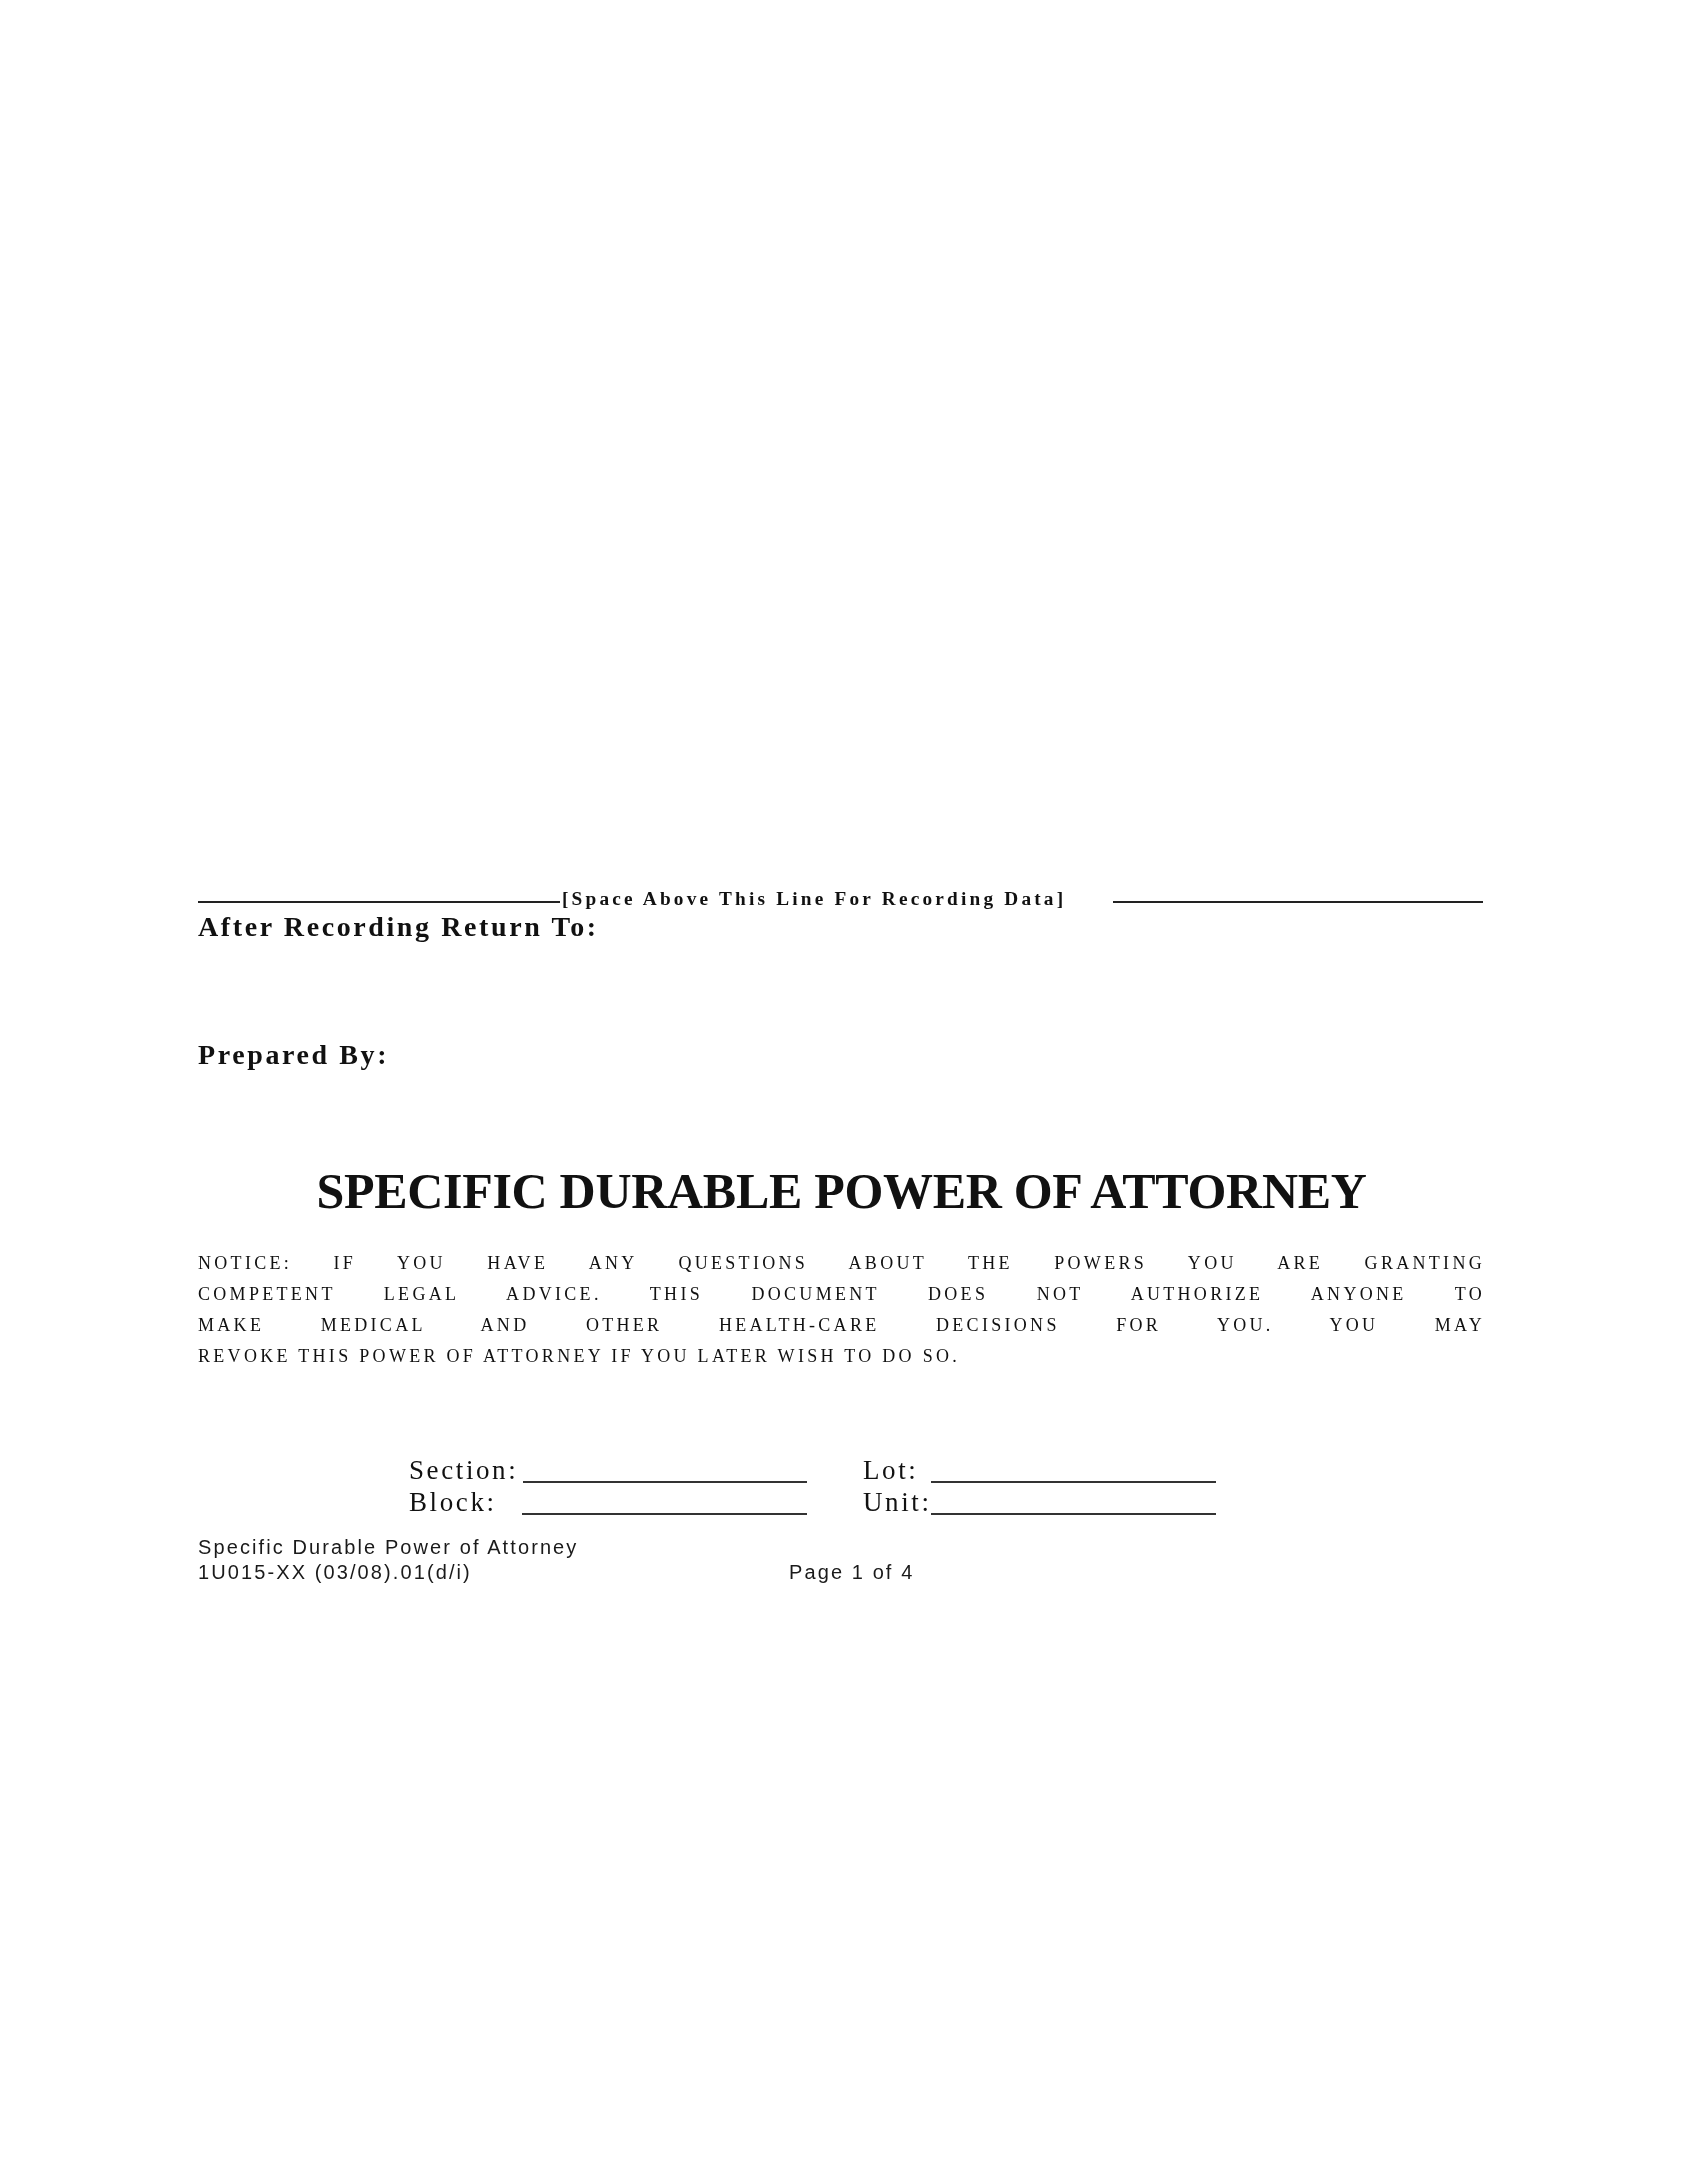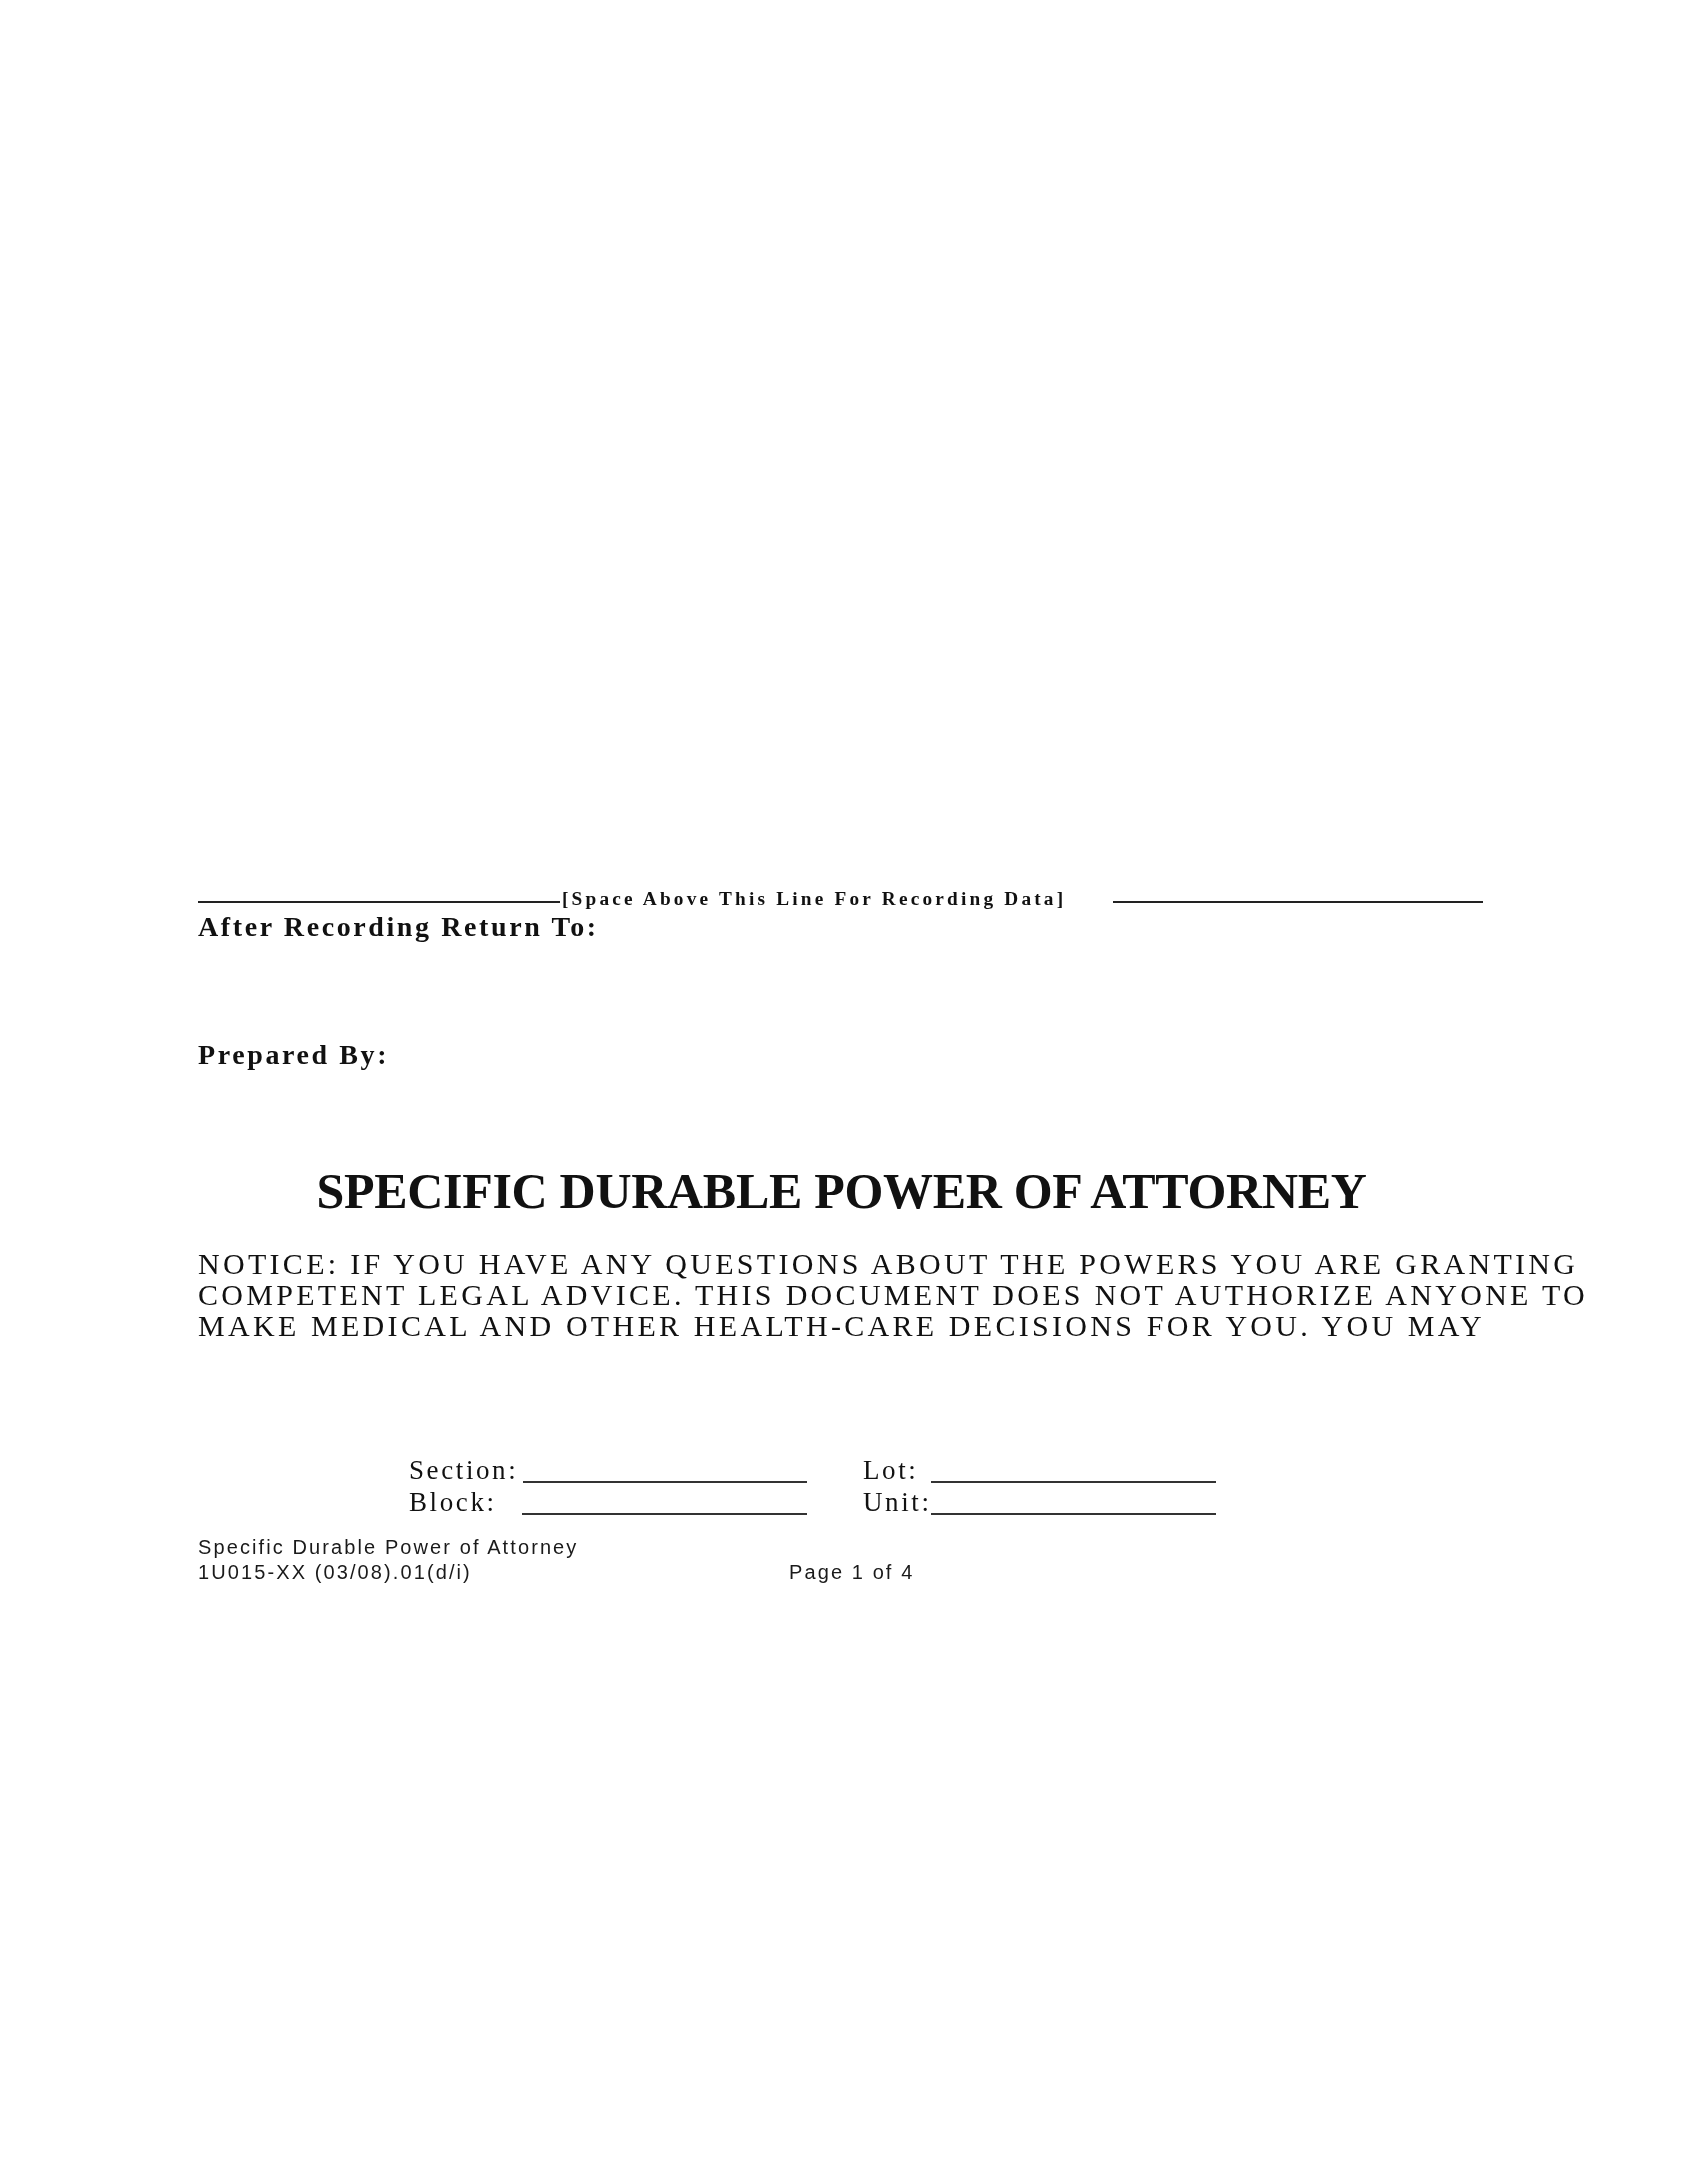--- a/index.html
+++ b/index.html
@@ -7,21 +7,21 @@
          font-family: "Liberation Serif", "DejaVu Serif", serif; color: #111111; }
   .abs { position: absolute; font-weight: bold; }
   .rule { position: absolute; height: 2px; background: #222222; }
   .recording-label { position: absolute; top: 886px; left: 562px; width: 548px;
     font-weight: bold; font-size: 19.3px; letter-spacing: 3.2px; line-height: 26px;
     white-space: nowrap; }
   .sp-label { font-size: 28px; letter-spacing: 2.6px; line-height: 32px; white-space: nowrap; }
   .title { position: absolute; top: 1164px; left: 0; width: 1683px; text-align: center;
     font-weight: bold; font-size: 50px; line-height: 55px; letter-spacing: -0.3px; }
   .notice { position: absolute; top: 1248px; left: 198px; width: 1287px;
-    font-size: 30px; line-height: 31px; letter-spacing: 3.3px; text-align: justify;
+    font-size: 18px; line-height: 31px; letter-spacing: 3.3px; text-align: justify;
     text-align-last: left; }
   .notice .ln { display: block; text-align: justify; text-align-last: justify; white-space: nowrap; }
   .notice .ln.last { text-align-last: left; }
   .field-row { position: absolute; height: 32px; }
   .field-label { position: absolute; top: 0; font-size: 27px; letter-spacing: 2.6px;
     line-height: 32px; white-space: nowrap; }
   .field-line { position: absolute; top: 27px; height: 2px; background: #333333; }
   .footer { position: absolute; font-family: "Liberation Sans", "DejaVu Sans", sans-serif;
     font-size: 20px; letter-spacing: 2.1px; line-height: 24px; white-space: nowrap; color: #1a1a1a; }
 </style>
@@ -35,20 +35,21 @@
 <div class="abs sp-label" style="top:911px; left:198px;">After Recording Return To:</div>
 
 <div class="abs sp-label" style="top:1039px; left:198px;">Prepared By:</div>
 
 <div class="title">SPECIFIC DURABLE POWER OF ATTORNEY</div>
 
 <div class="notice">
   <span class="ln">NOTICE: IF YOU HAVE ANY QUESTIONS ABOUT THE POWERS YOU ARE GRANTING</span>
   <span class="ln">COMPETENT LEGAL ADVICE. THIS DOCUMENT DOES NOT AUTHORIZE ANYONE TO</span>
   <span class="ln">MAKE MEDICAL AND OTHER HEALTH-CARE DECISIONS FOR YOU. YOU MAY</span>
+  <span class="ln last">REVOKE THIS POWER OF ATTORNEY IF YOU LATER WISH TO DO SO.</span>
 </div>
 
 <div class="field-row" style="top:1454px; left:0; width:1683px;text-align:right;">
   <span class="field-label" style="left:409px;">Section:</span>
   <span class="field-line" style="left:523px; width:284px;"></span>
 </div>
 <div class="field-row" style="top:1454px; left:0; width:1565px;">
   <span class="field-label" style="left:863px;">Lot:</span>
   <span class="field-line" style="left:931px; width:285px;"></span>
 </div>

